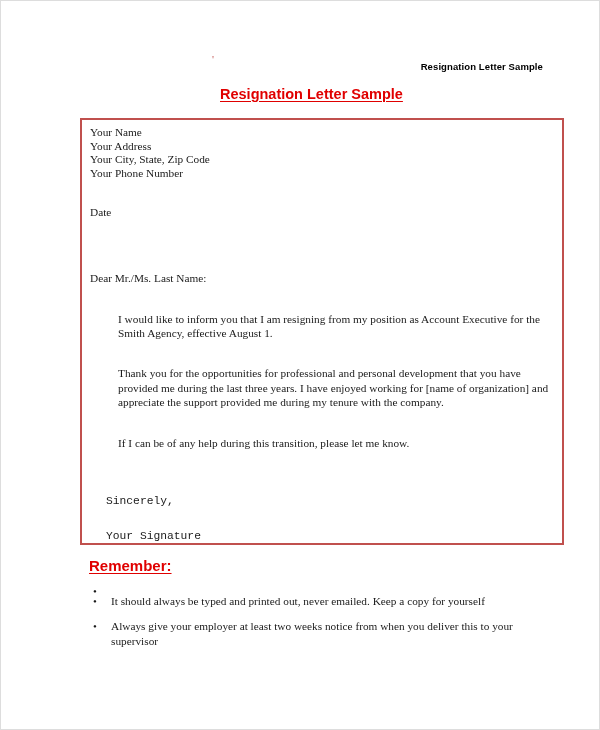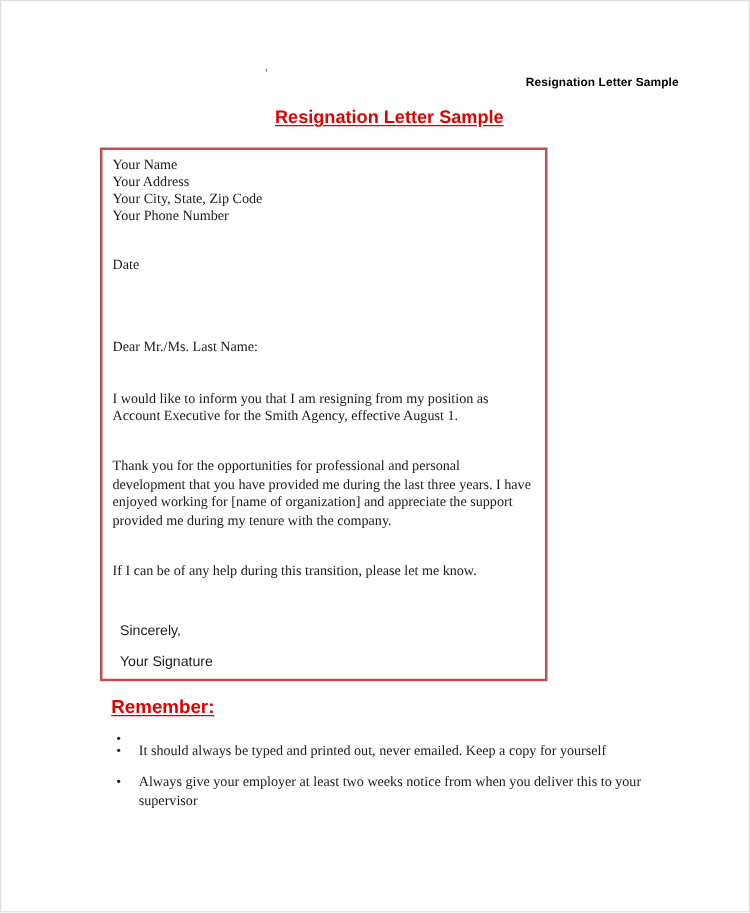--- a/index.html
+++ b/index.html
@@ -58,21 +58,21 @@
     text-decoration-color: #e00000;
     text-underline-offset: 2px;
     white-space: nowrap;
   }
 
   
   .letter-box {
     position: absolute;
     left: 79px;
     top: 117px;
-    width: 358px;
+    width: 484px;
     height: 427px;
     box-sizing: border-box;
     border: 2px solid #c0504d;
     background: #ffffff;
     padding: 6px 10px 0 8px;
   }
 
   .letter-line,
   .letter-para {
     font-family: "Liberation Serif", "DejaVu Serif", serif;
@@ -83,28 +83,29 @@
     text-align: left;
   }
 
   .block {
     margin: 0;
   }
   .gap-lg { height: 26px; }
 
   .letter-para {
     line-height: 14.4px;
+    margin-left: 28px;
   }
 
   .closing-line {
-    font-family: Liberation Sans, sans-serif;
+    font-family: Liberation Mono, monospace;
     font-size: 11.3px;
     color: #1a1a1a;
     line-height: 18.6px;
-    margin: 6px;
+    margin: 16px;
   }
 
   
   .remember-heading {
     position: absolute;
     left: 88px;
     top: 556px;
     font-family: "Liberation Sans", sans-serif;
     font-size: 15px;
     font-weight: bold;

